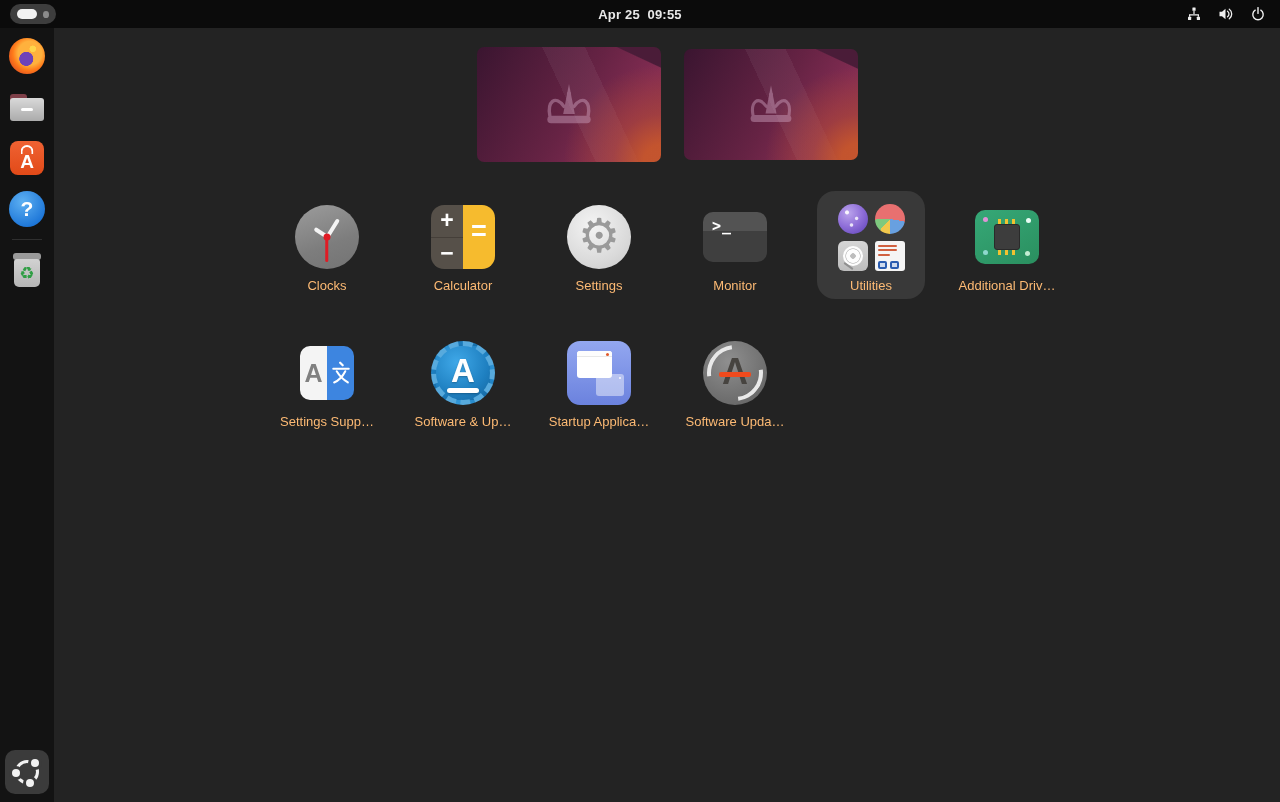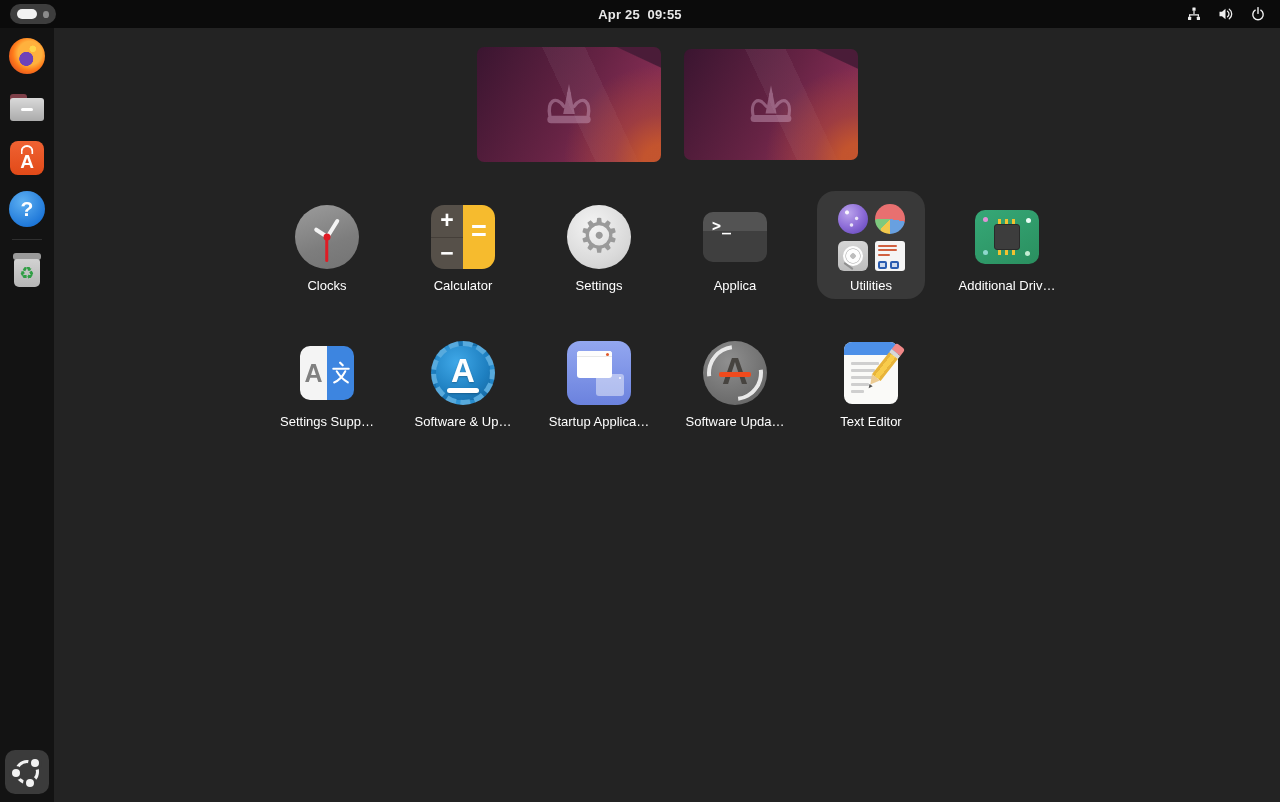--- a/index.html
+++ b/index.html
@@ -77,21 +77,21 @@
       linear-gradient(205deg, #4a1c38 0 10%, rgba(0,0,0,0) 10.6%),
       linear-gradient(65deg, rgba(0,0,0,0) 50%, rgba(255,255,255,.05) 50% 68%, rgba(0,0,0,0) 68%),
       linear-gradient(120deg, #3a1530, #662344 52%, #822c52 78%, #8e3550 100%); }
   .ws-thumb.first  { width:184px; height:115px; }
   .ws-thumb.second { width:174px; height:111px; }
   .crown { position:absolute; top:50%; left:50%; transform:translate(-50%,-52%); opacity:.45; }
 
   
   .grid { margin-top:29px; display:grid; grid-template-columns:repeat(6,136px); grid-auto-rows:136px; justify-content:center; }
   .cell { display:flex; flex-direction:column; align-items:center; padding-top:14px; cursor:pointer; position:relative; }
-  .cell .label { margin-top:9px; font-size:13px; color:#ffffff; z-index:1; }
+  .cell .label { margin-top:9px; font-size:13px; color:#fdba74; z-index:1; }
   .icon-box { width:64px; height:64px; display:flex; align-items:center; justify-content:center; position:relative; z-index:1; }
 
   .cell.folder::before { content:""; position:absolute; top:0; left:14px; width:108px; height:108px;
     background:#393939; border-radius:18px; z-index:0; }
 
   
   .icon-clocks { position:relative; width:64px; height:64px; border-radius:50%;
     background:linear-gradient(160deg,#9c9c9c,#7d7d7d 60%,#737373); }
   .hand { position:absolute; left:50%; top:50%; transform-origin:50% 100%; border-radius:2px; }
   .hand.min { width:3.5px; height:21px; background:#f4f4f4; transform:translate(-50%,-100%) rotate(32deg); }
@@ -373,21 +373,21 @@
       <div class="label">Settings</div>
     </div>
 
 
     <div class="cell">
       <div class="icon-box">
         <div class="icon-terminal">
           <span class="prompt">&gt;_</span>
         </div>
       </div>
-      <div class="label">Applica</div>
+      <div class="label">Monitor</div>
     </div>
 
     <div class="cell folder">
       <div class="icon-box">
         <div class="mini-grid">
           <div class="mini mini-sphere"></div>
           <div class="mini mini-pie"></div>
           <div class="mini mini-disk">
             <div class="platter"></div>
               <div class="arm"></div>
@@ -471,35 +471,15 @@
       <div class="icon-box">
         <div class="icon-swupd">
           <div class="arc"></div>
           <div class="a">A</div>
           <div class="bar"></div>
         </div>
       </div>
       <div class="label">Software Upda…</div>
     </div>
 
-    <div class="cell">
-      <div class="icon-box">
-        <div class="icon-texted">
-          <div class="head"></div>
-          <div class="ln" style="top:20px;"></div>
-          <div class="ln" style="top:27px; width:24px;"></div>
-          <div class="ln" style="top:34px; width:26px;"></div>
-          <div class="ln" style="top:41px; width:18px;"></div>
-          <div class="ln" style="top:48px; width:13px;"></div>
-          <div class="pencil">
-            <div class="eraser"></div>
-              <div class="band"></div>
-              <div class="body"></div>
-            <div class="tip"></div>
-              <div class="lead"></div>
-          </div>
-        </div>
-      </div>
-      <div class="label">Text Editor</div>
-    </div>
 
   </div>
 </div>
 
 </body></html>

